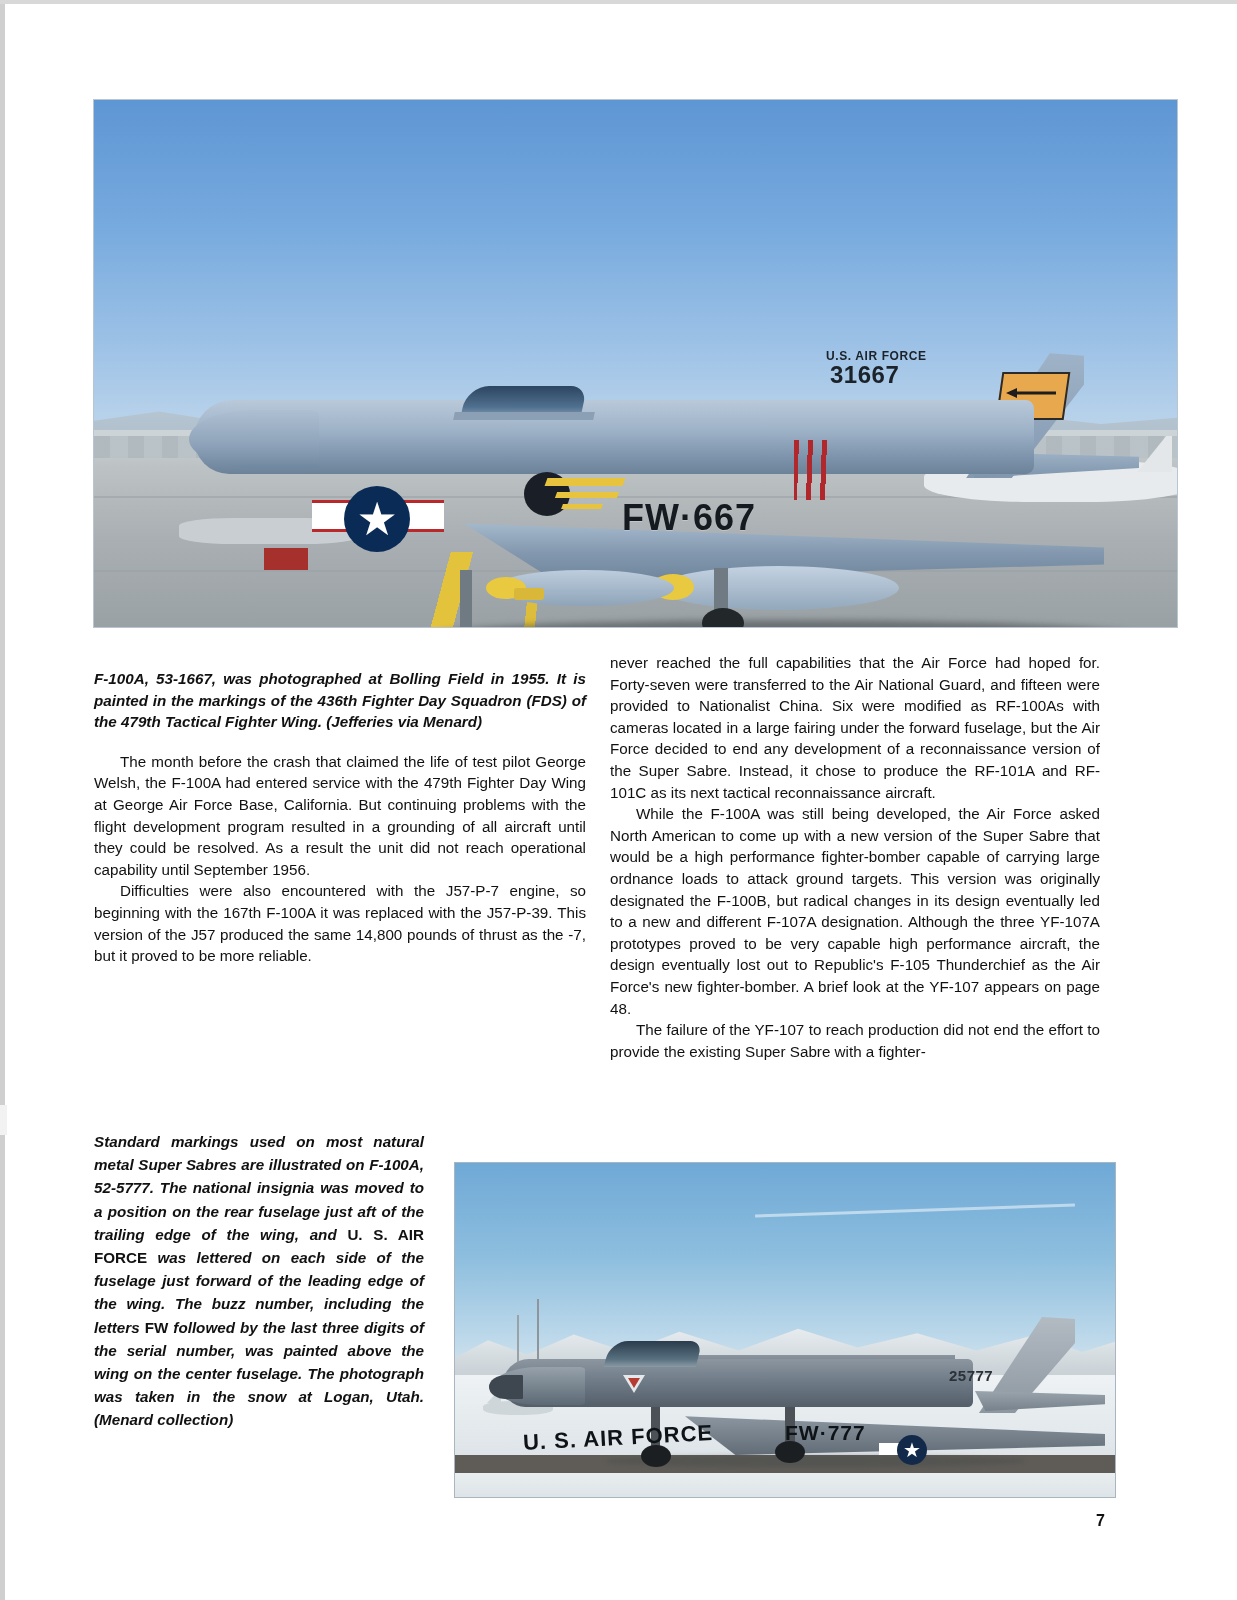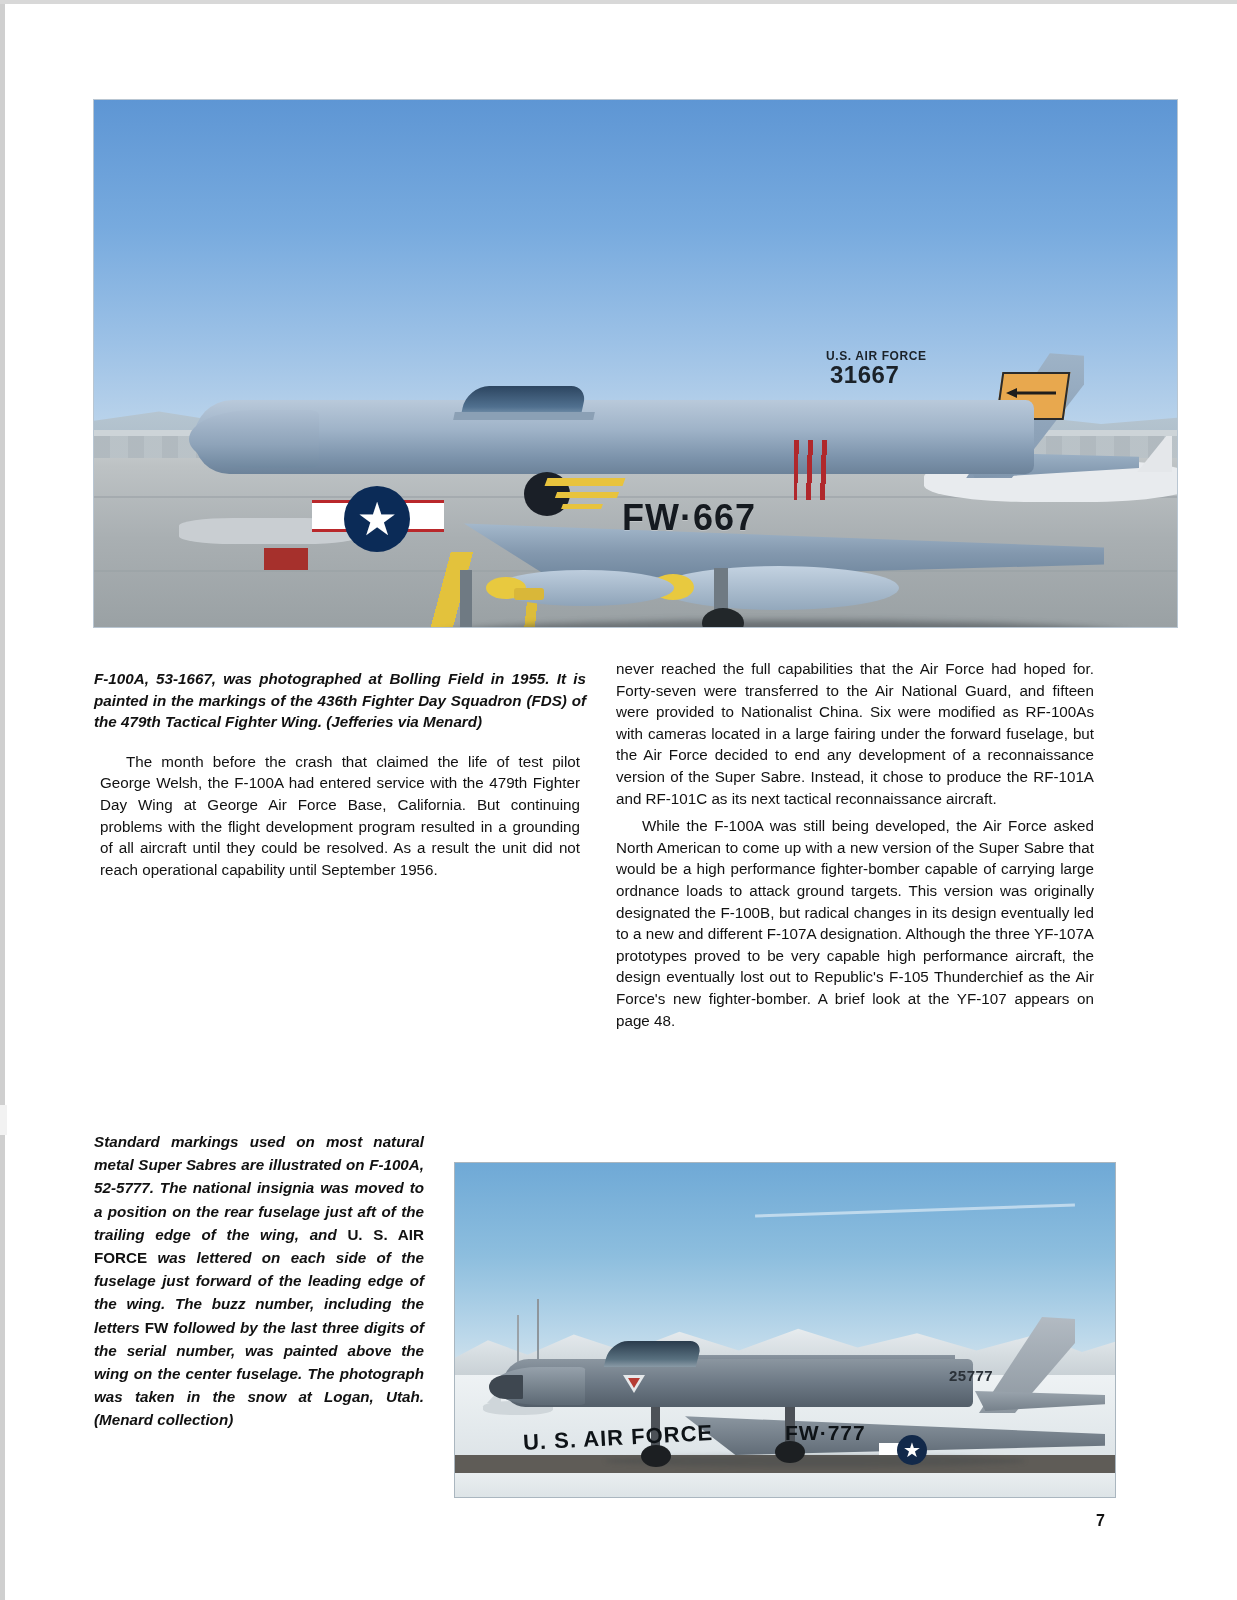--- a/index.html
+++ b/index.html
@@ -101,21 +101,21 @@
   
   .col-left{position:absolute;left:94px;top:652px;width:492px;}
   .col-right{position:absolute;left:610px;top:652px;width:490px;}
 
   .cap{
     font-size:15.2px;line-height:21.6px;font-weight:bold;font-style:italic;
     color:#111;text-align:justify;text-justify:inter-word;margin:16px 0 18px 0;
   }
   p.body{
     font-size:15.2px;line-height:21.6px;color:#111;text-align:justify;
-    text-justify:inter-word;margin:6px;
+    text-justify:inter-word;margin:0;
   }
   p.body.indent{text-indent:26px;}
 
   
   .cap-bottom{
     position:absolute;left:94px;top:1130px;width:330px;
     font-size:15.2px;line-height:23.2px;font-weight:bold;font-style:italic;
     color:#111;text-align:justify;text-justify:inter-word;
   }
   .cap-bottom .upright{font-style:normal;}
@@ -230,25 +230,27 @@
     <div class="sq-wing3 ac"></div>
 
     <div class="buzz ac">FW·667</div>
     <div class="tail-usaf ac">U.S. AIR FORCE</div>
     <div class="tail-ser ac">31667</div>
   </div>
 
   <div class="col-left">
     <p class="cap">F-100A, 53-1667, was photographed at Bolling Field in 1955.  It is painted in the markings of the 436th Fighter Day Squadron (FDS) of the 479th Tactical Fighter Wing. (Jefferies via Menard)</p>
     <p class="body indent">The month before the crash that claimed the life of test pilot George Welsh, the F-100A had entered service with the 479th Fighter Day Wing at George Air Force Base, California.  But continuing problems with the flight development program resulted in a grounding of all aircraft until they could be resolved.  As a result the unit did not reach operational capability until September 1956.</p>
+    <p class="body indent">Difficulties were also encountered with the J57-P-7 engine, so beginning with the 167th F-100A it was replaced with the J57-P-39.  This version of the J57 produced the same 14,800 pounds of thrust as the -7, but it proved to be more reliable.</p>
   </div>
 
   <div class="col-right">
     <p class="body">never reached the full capabilities that the Air Force had hoped for.  Forty-seven were transferred to the Air National Guard, and fifteen were provided to Nationalist China.  Six were modified as RF-100As with cameras located in a large fairing under the forward fuselage, but the Air Force decided to end any development of a reconnaissance version of the Super Sabre.  Instead, it chose to produce the RF-101A and RF-101C as its next tactical reconnaissance aircraft.</p>
     <p class="body indent">While the F-100A was still being developed, the Air Force asked North American to come up with a new version of the Super Sabre that would be a high performance fighter-bomber capable of carrying large ordnance loads to attack ground targets.  This version was originally designated the F-100B, but radical changes in its design eventually led to a new and different F-107A designation.  Although the three YF-107A prototypes proved to be very capable high performance aircraft, the design eventually lost out to Republic's F-105 Thunderchief as the Air Force's new fighter-bomber.  A brief look at the YF-107 appears on page 48.</p>
+    <p class="body indent">The failure of the YF-107 to reach production did not end the effort to provide the existing Super Sabre with a fighter-</p>
   </div>
 
   <div class="cap-bottom">
     <span>Standard markings used on most natural metal Super Sabres are illustrated on F-100A, 52-5777.  The national insignia was moved to a position on the rear fuselage just aft of the trailing edge of the wing, and </span><span class="upright">U. S. AIR FORCE</span><span> was lettered on each side of the fuselage just forward of the leading edge of the wing.  The buzz number, including the letters </span><span class="upright">FW</span><span> followed by the last three digits of the serial number, was painted above the wing on the center fuselage.  The photograph was taken in the snow at Logan, Utah.  (Menard collection)</span>
   </div>
 
   <div class="photo-bottom">
     <div class="b-sky"></div>
     <div class="b-contrail"></div>
     <div class="b-mtn"></div>

